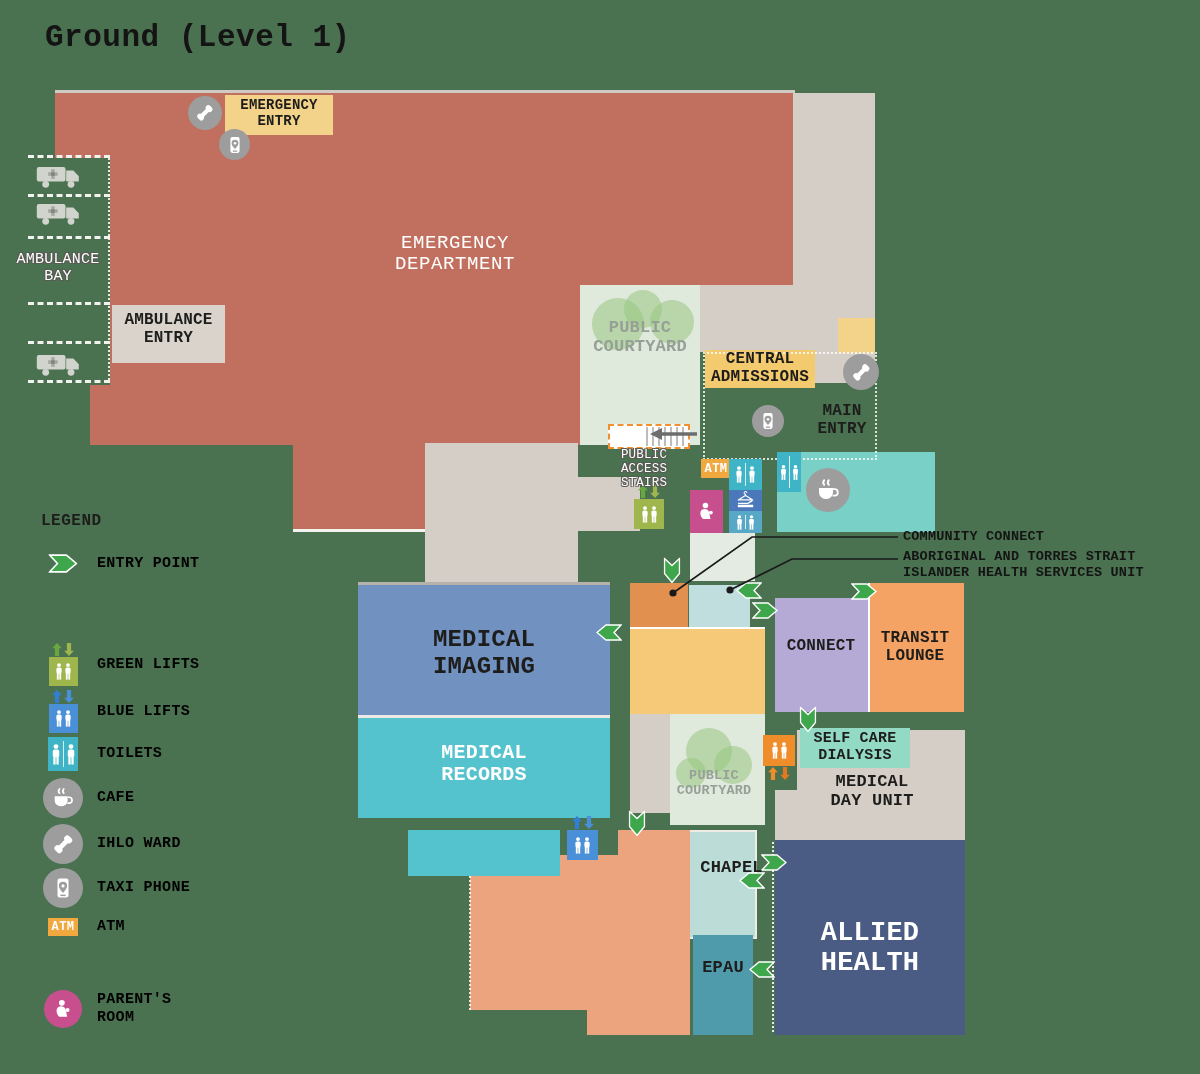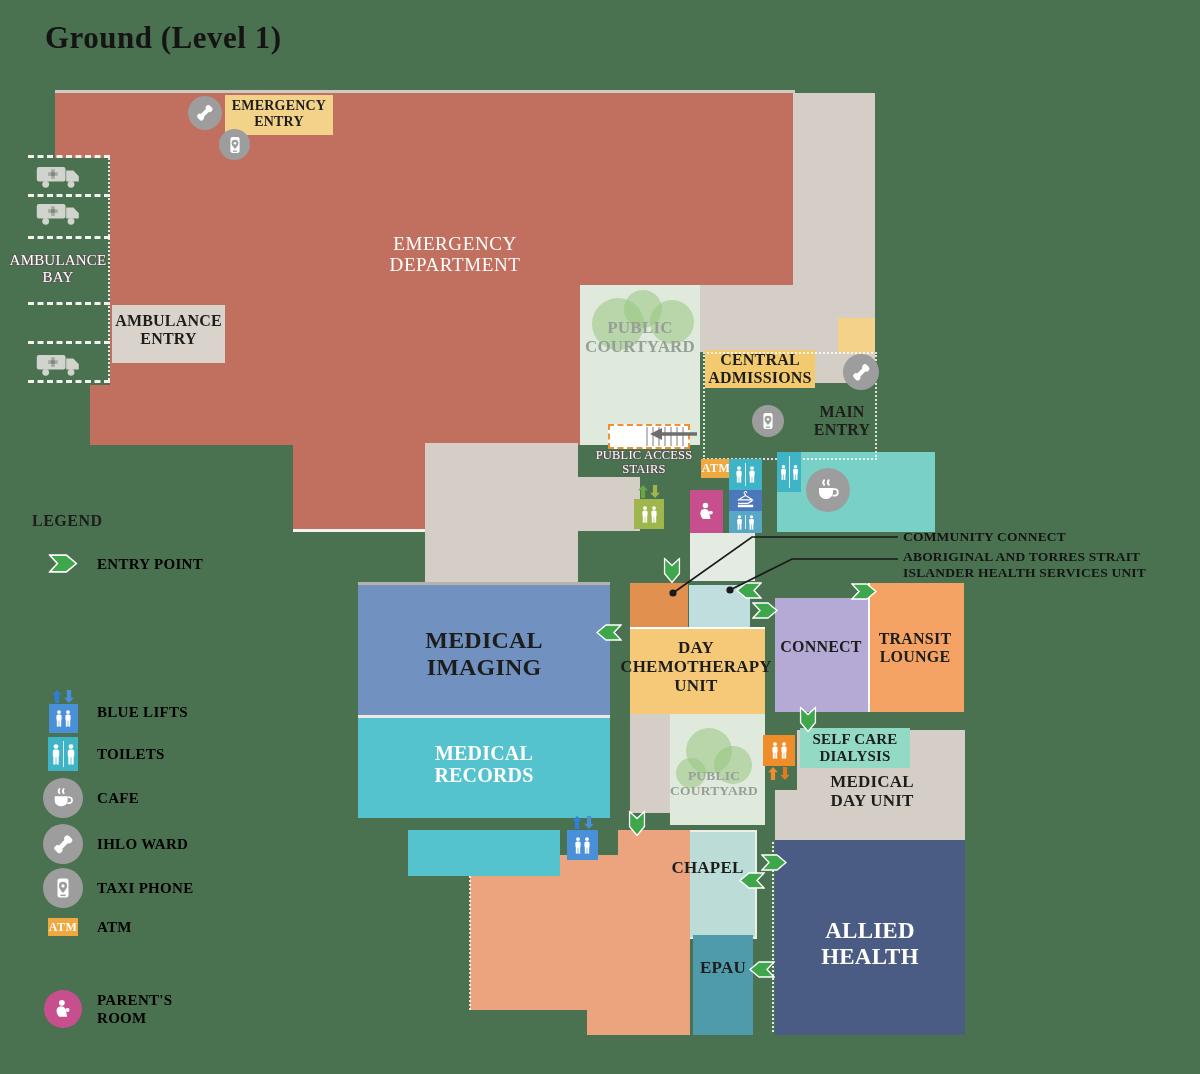--- a/index.html
+++ b/index.html
@@ -1,17 +1,17 @@
 <!DOCTYPE html>
 <html><head>
 <meta charset="utf-8">
 <style>
   html,body{margin:0;padding:0;background:#4a7150;}
   .stage{position:relative;width:1200px;height:1056px;background:#4a7150;overflow:hidden;
-         font-family:Liberation Serif, serif;}
+         font-family:Liberation Mono, monospace;}
   .abs{position:absolute;}
   .title{position:absolute;left:45px;top:20px;font-size:31px;font-weight:600;color:#141414;
          letter-spacing:.5px;margin:0;}
   .lbl{position:absolute;white-space:pre-line;text-align:center;font-weight:700;color:#1d1d1b;
        line-height:1.12;letter-spacing:.2px;}
   .lbl.white{color:#fff;}
   .lbl.reg{font-weight:400;}
   .lbl.outlined{color:#fff;font-weight:400;
     text-shadow:-1px -1px 0 #5a5a55,1px -1px 0 #5a5a55,-1px 1px 0 #5a5a55,1px 1px 0 #5a5a55;}
   .lbl.graytxt{color:#96a096;}
@@ -51,21 +51,21 @@
               justify-content:center;}
   .parents-ci{position:absolute;background:#c84f8e;border-radius:50%;display:flex;
               align-items:center;justify-content:center;}
   .amb{position:absolute;fill:#d9d9d4;opacity:.95;}
   .lg-row{position:absolute;left:42px;display:flex;align-items:center;gap:13px;}
   .lg-ic{width:42px;display:flex;align-items:center;justify-content:center;flex:0 0 42px;}
   .lg-label{font-size:15px;font-weight:600;color:#26262
 
 4;letter-spacing:.3px;
             white-space:pre-line;line-height:1.2;}
-  .lg-heading{position:absolute;left:32px;top:512px;font-size:16px;font-weight:700;
+  .lg-heading{position:absolute;left:41px;top:512px;font-size:16px;font-weight:700;
               color:#1d1d1b;letter-spacing:.5px;}
   .ann{position:absolute;font-size:13.5px;font-weight:700;color:#141414;line-height:1.15;
        white-space:pre-line;letter-spacing:.2px;}
   .overlay{position:absolute;left:0;top:0;pointer-events:none;}
 </style>
 </head>
 <body>
 
 <div class="stage">
 
@@ -378,33 +378,30 @@
   <div class="lbl white reg" style="left:355px;top:233px;width:200px;font-size:19px;letter-spacing:.6px">EMERGENCY
 DEPARTMENT</div>
   <div class="lbl graytxt" style="left:580px;top:318px;width:120px;font-size:17px">PUBLIC
 COURTYARD</div>
   <div class="lbl graytxt" style="left:660px;top:768px;width:108px;font-size:13.5px">PUBLIC
 COURTYARD</div>
   <div class="lbl" style="left:358px;top:627px;width:252px;font-size:24px">MEDICAL
 IMAGING</div>
   <div class="lbl white" style="left:358px;top:742px;width:252px;font-size:20px">MEDICAL
 RECORDS</div>
-  <div class="lbl" style="left:607px;top:638px;width:178px;font-size:17px">DAY
-CHEMOTHERAPY
-UNIT</div>
   <div class="lbl" style="left:773px;top:638px;width:96px;font-size:16px">CONNECT</div>
   <div class="lbl" style="left:868px;top:630px;width:94px;font-size:16px">TRANSIT
 LOUNGE</div>
   <div class="lbl" style="left:798px;top:731px;width:114px;font-size:15px">SELF CARE
 DIALYSIS</div>
   <div class="lbl" style="left:787px;top:772px;width:170px;font-size:17px">MEDICAL
 DAY UNIT</div>
-  <div class="lbl" style="left:662px;top:858px;width:91px;font-size:17px">CHAPEL</div>
+  <div class="lbl" style="left:686px;top:858px;width:91px;font-size:17px">CHAPEL</div>
   <div class="lbl" style="left:693px;top:958px;width:60px;font-size:17px">EPAU</div>
-  <div class="lbl white" style="left:775px;top:918px;width:190px;font-size:23px">ALLIED
+  <div class="lbl white" style="left:775px;top:918px;width:190px;font-size:27px">ALLIED
 HEALTH</div>
 
   <div class="lbl" style="left:225px;top:98px;width:108px;font-size:14px">EMERGENCY
 ENTRY</div>
   <div class="lbl" style="left:112px;top:312px;width:113px;font-size:16px;font-weight:600">AMBULANCE
 ENTRY</div>
   <div class="lbl outlined" style="left:6px;top:252px;width:104px;font-size:15px">AMBULANCE
 BAY</div>
   <div class="lbl" style="left:690px;top:351px;width:140px;font-size:16px">CENTRAL
 ADMISSIONS</div>
@@ -422,20 +419,45 @@
   <div class="lg-row" style="top:554px">
     <div class="lg-ic">
         <svg width="30" height="19" viewBox="0 0 26 17" style="fill:#3ea64b;stroke:#fff;stroke-width:1.4">
           <use href="#sym-entry"></use>
         </svg>
       </div>
     <div class="lg-label">ENTRY POINT</div>
   </div>
 
 
+  <div class="lg-row" style="top:643px">
+    <div class="lg-ic">
+        <div class="lift" style="position:static">
+      <div class="lift-arrows">
+            <svg class="up" viewBox="0 0 12 16" style="fill:#6aa83f">
+              <use href="#sym-tri"></use>
+            </svg>
+            <svg class="dn" viewBox="0 0 12 16" style="fill:#9fb64d">
+              <use href="#sym-tri"></use>
+            </svg>
+          </div>
+      <div class="lift-box" style="width:25px;height:25px;border:2.5px solid #9fb64d">
+            <div class="lift-inner" style="background:#9fb64d">
+        <svg class="person-s" viewBox="0 0 10 22">
+                <use href="#sym-person"></use>
+              </svg>
+              <svg class="person-s" viewBox="0 0 10 22">
+                <use href="#sym-person"></use>
+              </svg>
+      </div>
+          </div>
+        </div>
+      </div>
+    <div class="lg-label">GREEN LIFTS</div>
+  </div>
 
   <div class="lg-row" style="top:690px">
     <div class="lg-ic">
         <div class="lift" style="position:static">
       <div class="lift-arrows">
             <svg class="up" viewBox="0 0 12 16" style="fill:#2f7fd6">
               <use href="#sym-tri"></use>
             </svg>
             <svg class="dn" viewBox="0 0 12 16" style="fill:#4a90d9">
               <use href="#sym-tri"></use>

